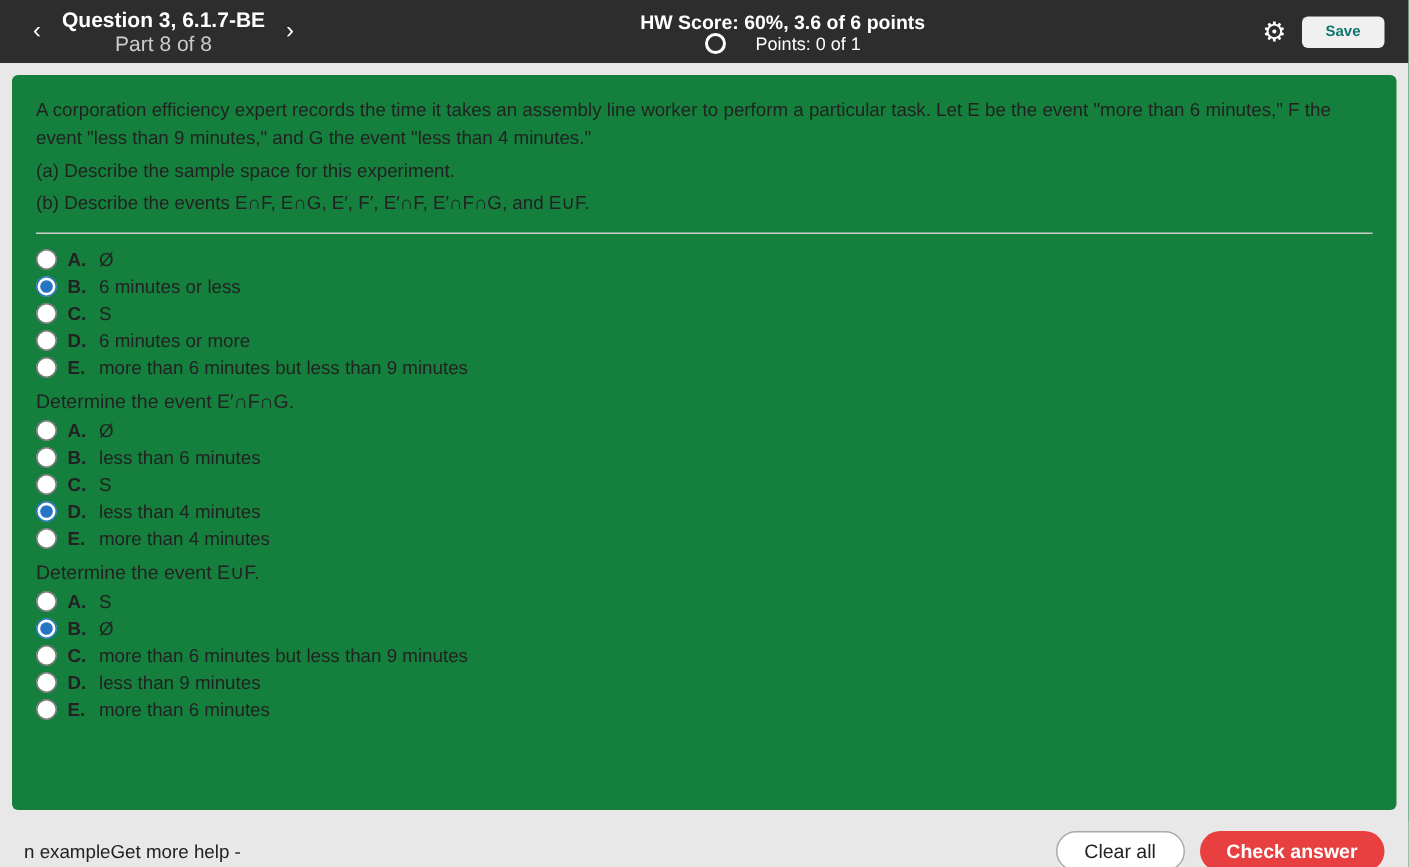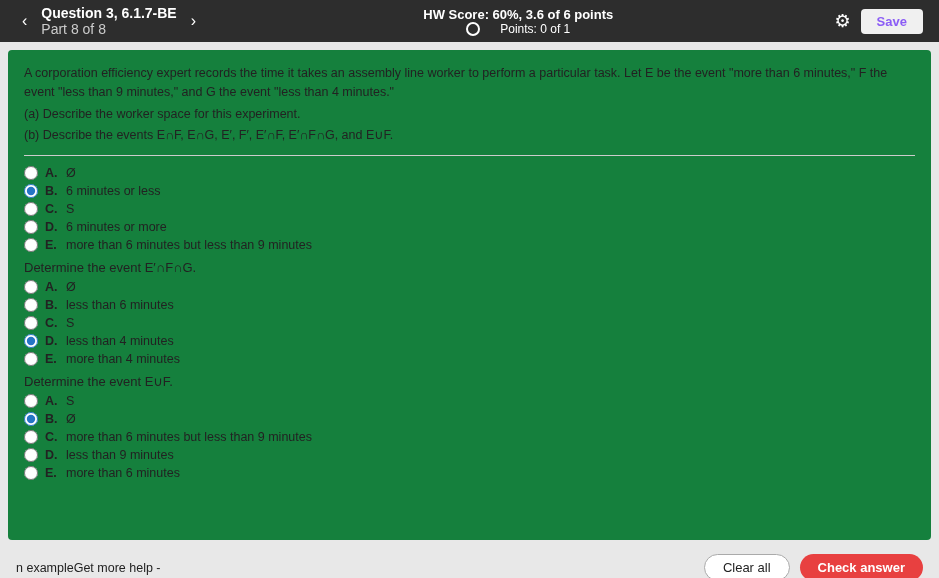--- a/index.html
+++ b/index.html
@@ -30,21 +30,21 @@
       color: #fff;
       background: none;
       border: none;
       font-size: 16px;
       cursor: pointer;
       padding: 2px 6px;
     }
     .question-label {
       color: #fff;
       font-size: 13px;
-      text-align: left;
+      text-align: center;
     }
     .question-label .question-title {
       font-weight: bold;
       font-size: 14px;
     }
     .question-label .part-label {
       font-size: 14px;
       color: #ccc;
     }
     .header-center {
@@ -80,23 +80,23 @@
       color: #fff;
       font-size: 18px;
       cursor: pointer;
     }
     .save-btn {
       background: #f0f0f0;
       border: none;
       border-radius: 4px;
       padding: 5px 16px;
       font-weight: bold;
-      font-size: 13px;
-      cursor: pointer;
-      color: #8b5cf6;
+      font-size: 10px;
+      cursor: pointer;
+      color: #0f766e;
     }
 
     
     .main-content {
       background: #15803d;
       margin: 8px;
       border-radius: 4px;
       padding: 14px 16px 10px 16px;
       min-height: 490px;
     }
@@ -211,21 +211,21 @@
   </div>
   <div class="header-right">
     <button class="gear-btn">⚙</button>
     <button class="save-btn">Save</button>
   </div>
 </div>
 
 <div class="main-content">
   <div class="problem-text">
     <p>A corporation efficiency expert records the time it takes an assembly line worker to perform a particular task. Let E be the event "more than 6 minutes," F the event "less than 9 minutes," and G the event "less than 4 minutes."</p>
-    <p>(a) Describe the worker space for this experiment.</p>
+    <p>(a) Describe the sample space for this experiment.</p>
     <p>(b) Describe the events E∩F, E∩G, E′, F′, E′∩F, E′∩F∩G, and E∪F.</p>
   </div>
 
   <hr class="divider">
 
   <div>
     <ul class="options-list">
       <li>
         <input type="radio" name="s1" style="">
         <span class="option-letter">A.</span>

